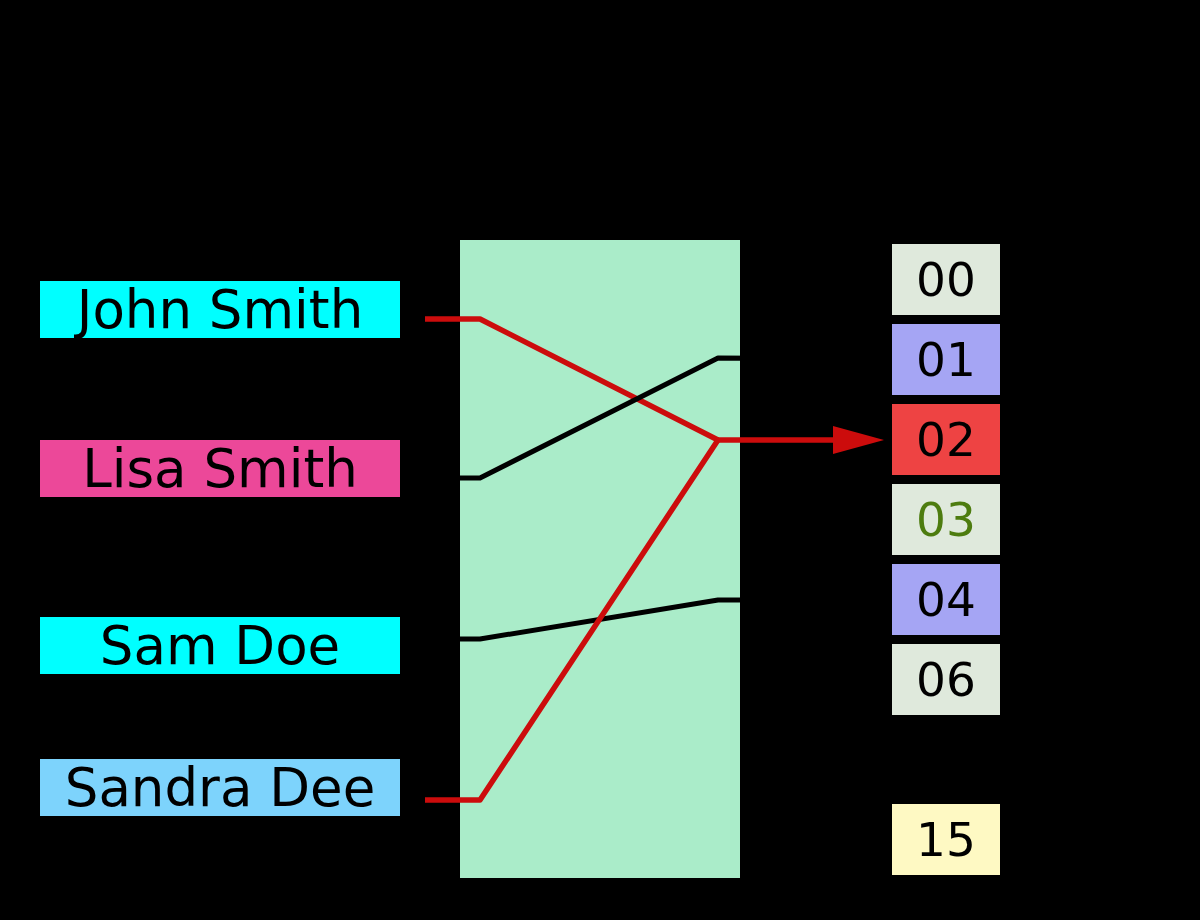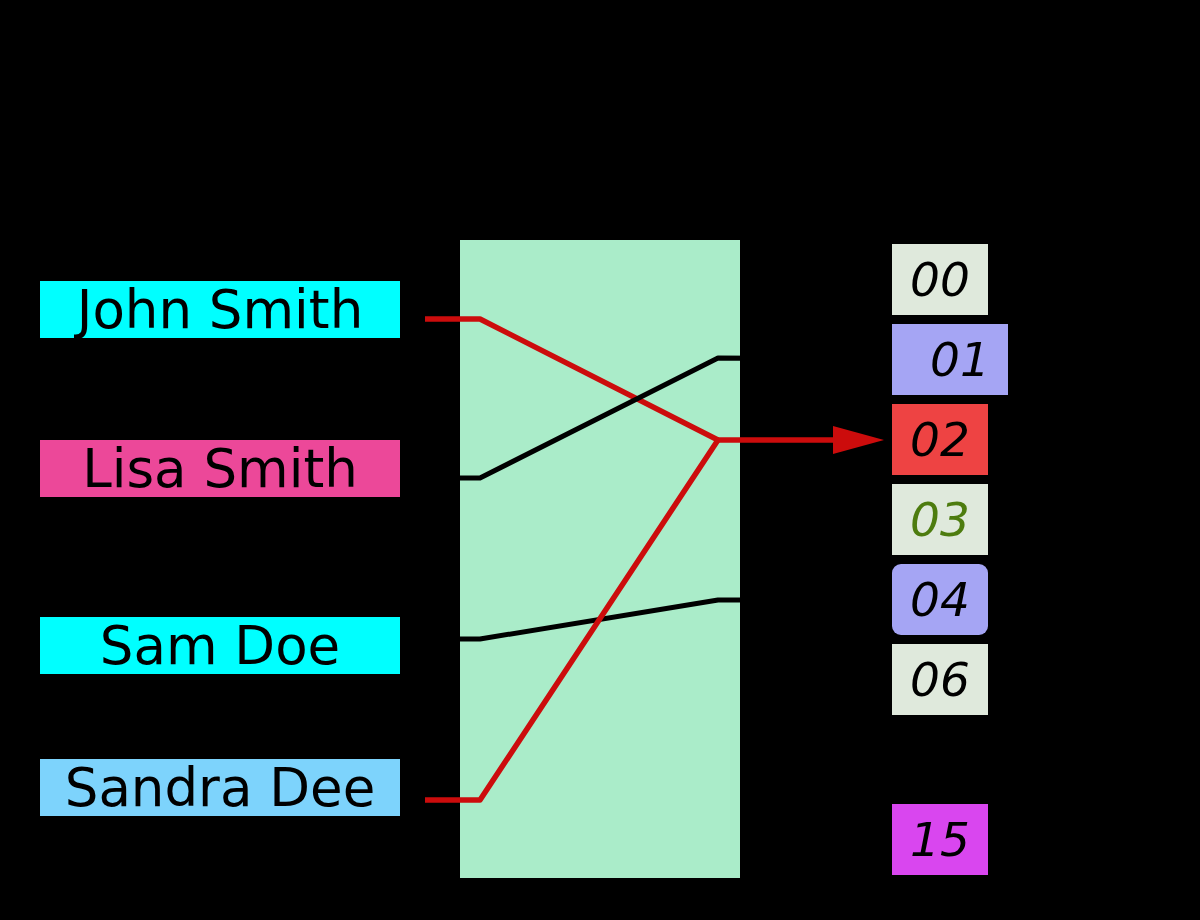--- a/index.html
+++ b/index.html
@@ -38,30 +38,29 @@
     align-items: center;
     justify-content: center;
     font-size: 53px;
     line-height: 1;
     z-index: 3;
     white-space: nowrap;
   }
   .bucket {
     position: absolute;
     left: 892px;
-    width: 96px;
+    width: 108px;
     height: 71px;
     display: flex;
     align-items: center;
     justify-content: center;
     font-size: 47px;
     line-height: 1;
     z-index: 4;
     white-space: nowrap;
-    font-style: italic;
   }
 </style>
 </head>
 <body>
 
 <div class="canvas" style="background: rgb(0, 0, 0);">
   <div class="hash-box" style="background: rgb(170, 236, 201);"></div>
   <svg class="links" width="1200" height="920" viewBox="0 0 1200 920">
       <polyline points="425,319 480,319 718,440" fill="none" stroke="#cc0c0c" stroke-width="5.5" stroke-linejoin="round"></polyline>
       <polyline points="400,478 480,478 718,358 890,359" fill="none" stroke="#000000" stroke-width="5" stroke-linejoin="round"></polyline>
@@ -71,20 +70,20 @@
       <polygon points="833,426 833,454 884,440" fill="#cc0c0c"></polygon>
     </svg>
   <div id="keys">
       <div class="key-box" style="top: 281px; background: rgb(0, 255, 255); color: rgb(0, 0, 0);">John Smith</div>
       <div class="key-box" style="top: 440px; background: #ec4899; color: rgb(0, 0, 0);">Lisa Smith</div>
       <div class="key-box" style="top: 600px; background: rgb(0, 255, 255); color: rgb(0, 0, 0); margin-top: 17px;">Sam Doe</div>
       <div class="key-box" style="top: 759px; background: #7dd3fc; color: rgb(0, 0, 0);">Sandra Dee</div>
     </div>
   <div id="buckets">
       <div class="bucket" style="top: 244px; background: rgb(223, 233, 220); color: rgb(0, 0, 0);">00</div>
-      <div class="bucket" style="top: 324px; background: rgb(165, 165, 244); color: rgb(0, 0, 0); padding-left: 20px;">01</div>
+      <div class="bucket" style="top: 324px; background: rgb(165, 165, 244); color: rgb(0, 0, 0);">01</div>
       <div class="bucket" style="top: 404px; background: rgb(238, 67, 67); color: rgb(0, 0, 0);">02</div>
       <div class="bucket" style="top: 484px; background: rgb(223, 233, 220); color: #4d7c0f;">03</div>
-      <div class="bucket" style="top: 564px; background: rgb(165, 165, 244); color: rgb(0, 0, 0); border-radius: 9px;">04</div>
+      <div class="bucket" style="top: 564px; background: rgb(165, 165, 244); color: rgb(0, 0, 0);">04</div>
       <div class="bucket" style="top: 644px; background: rgb(223, 233, 220); color: rgb(0, 0, 0);">06</div>
-      <div class="bucket" style="top: 804px; background: #d946ef; color: rgb(0, 0, 0);">15</div>
+      <div class="bucket" style="top: 804px; background: #fef9c3; color: rgb(0, 0, 0);">15</div>
     </div>
 </div>
 
 </body></html>

